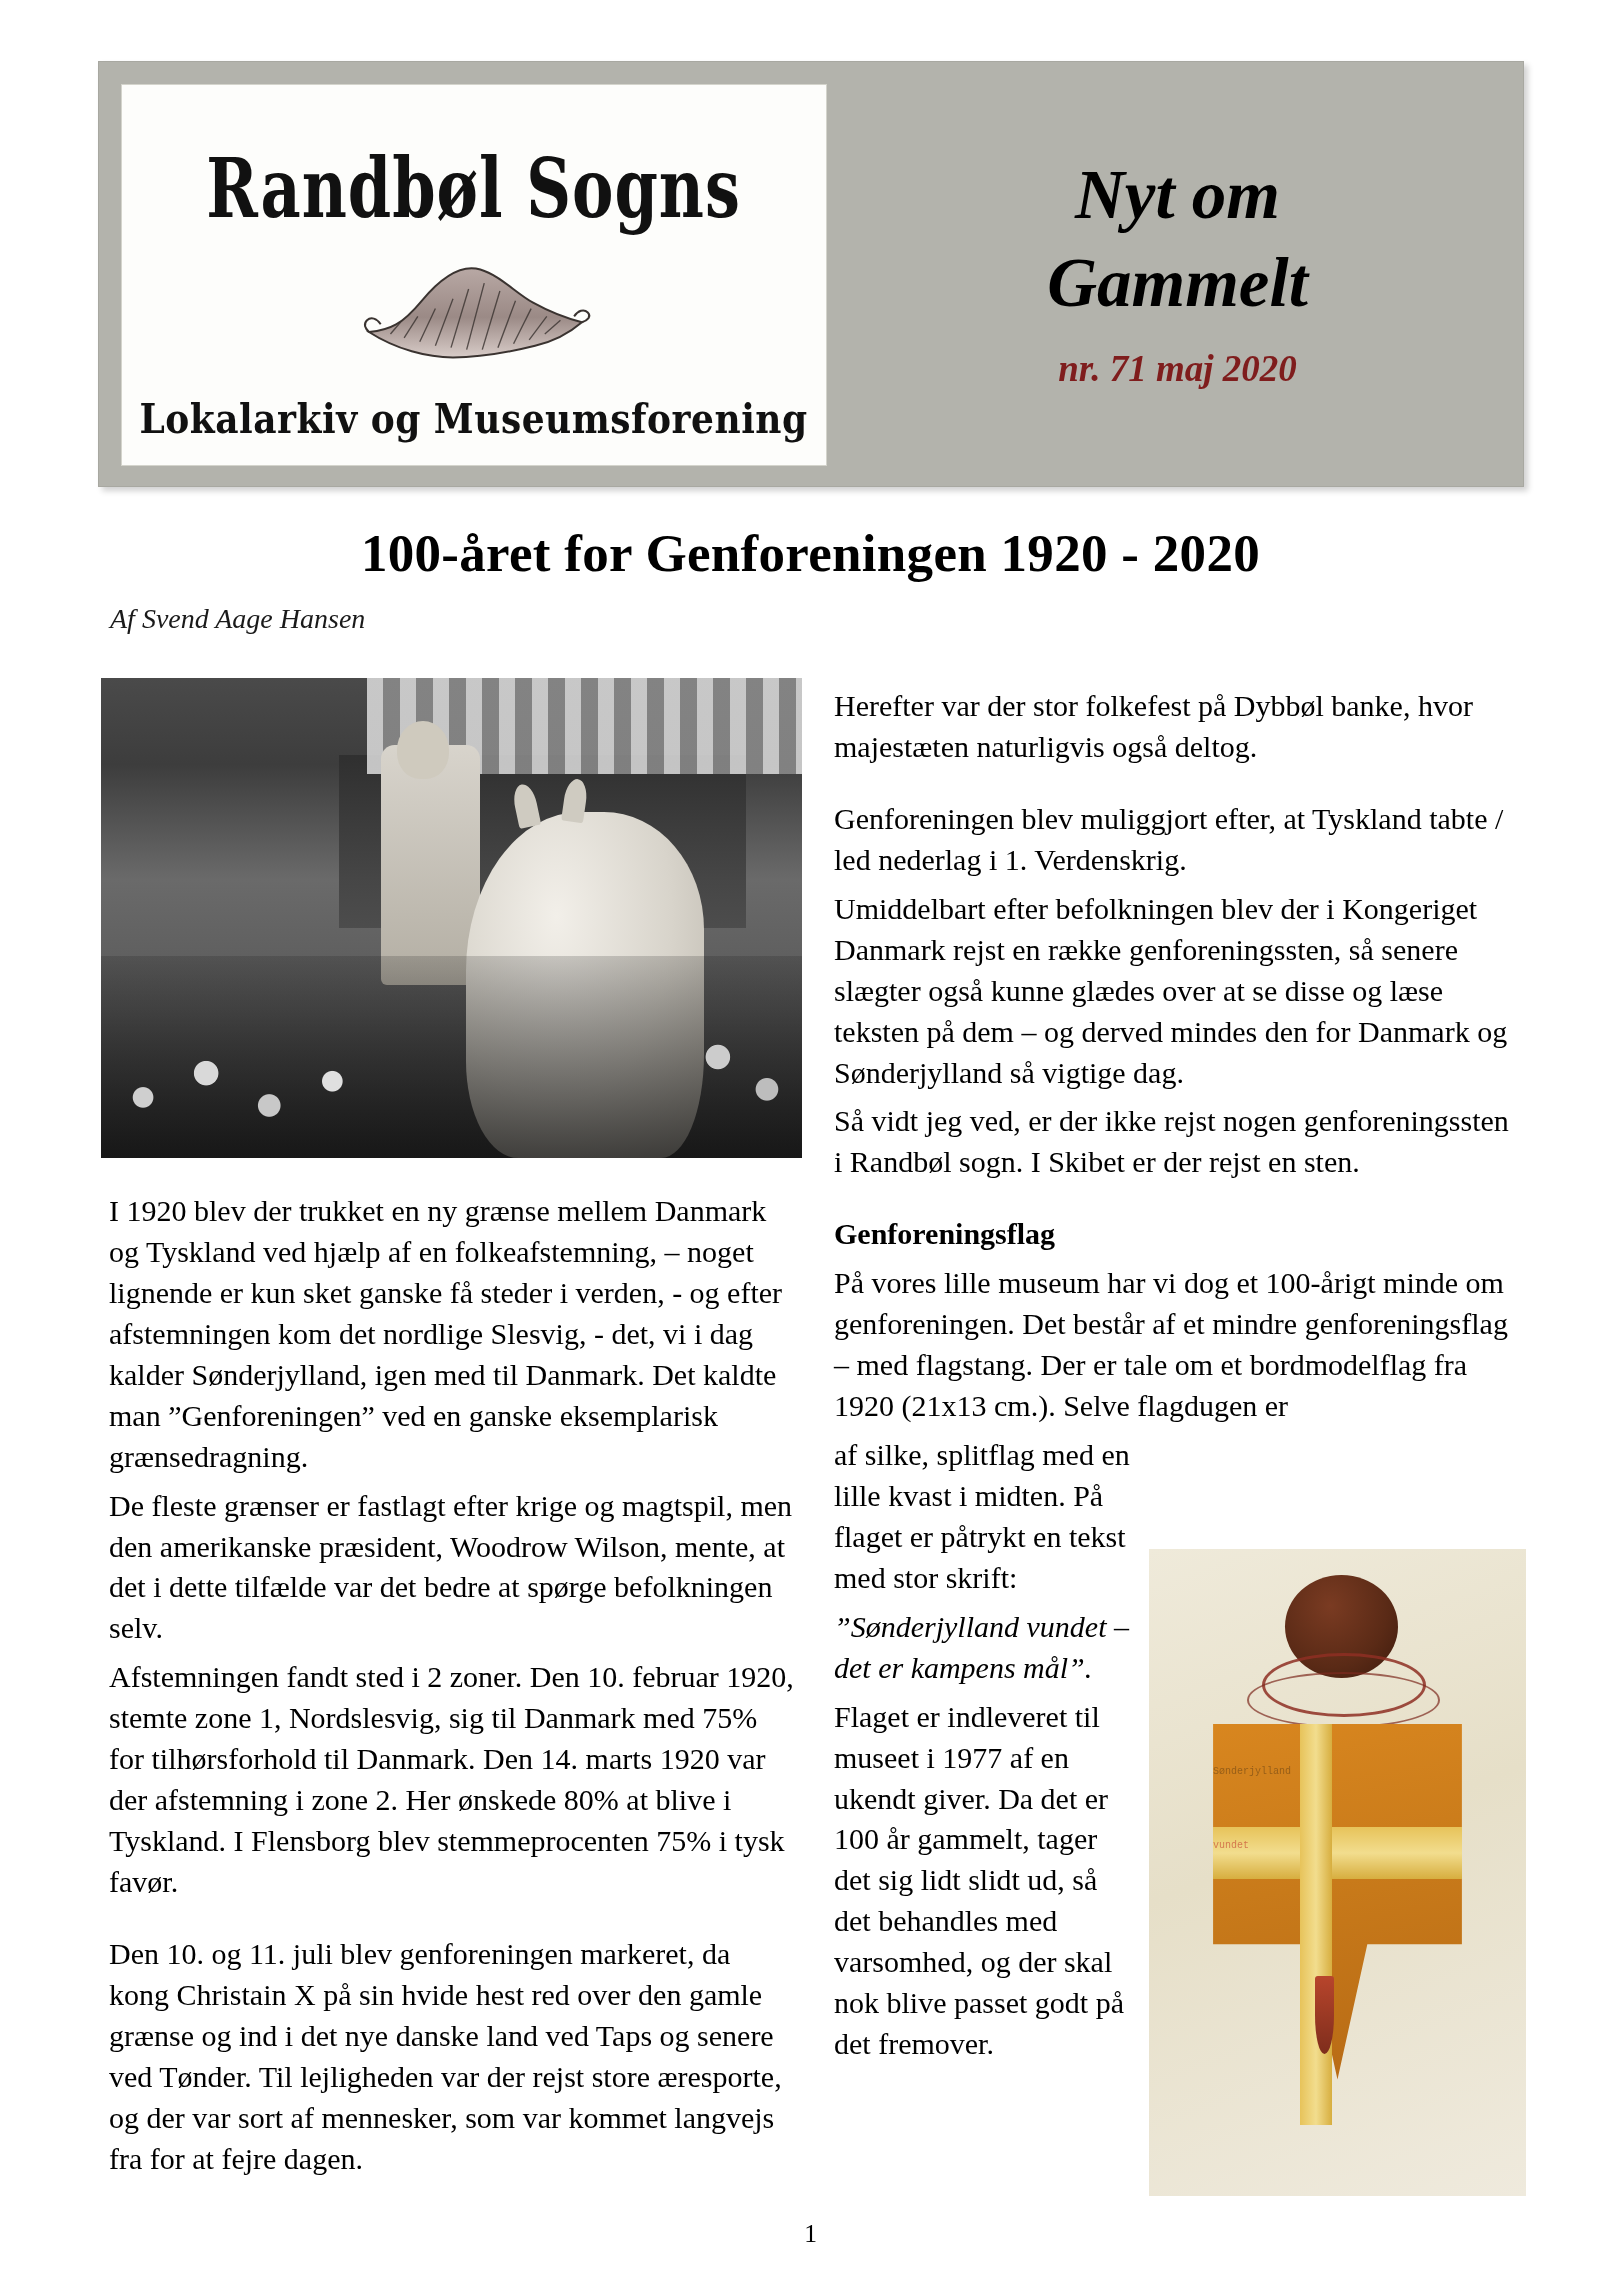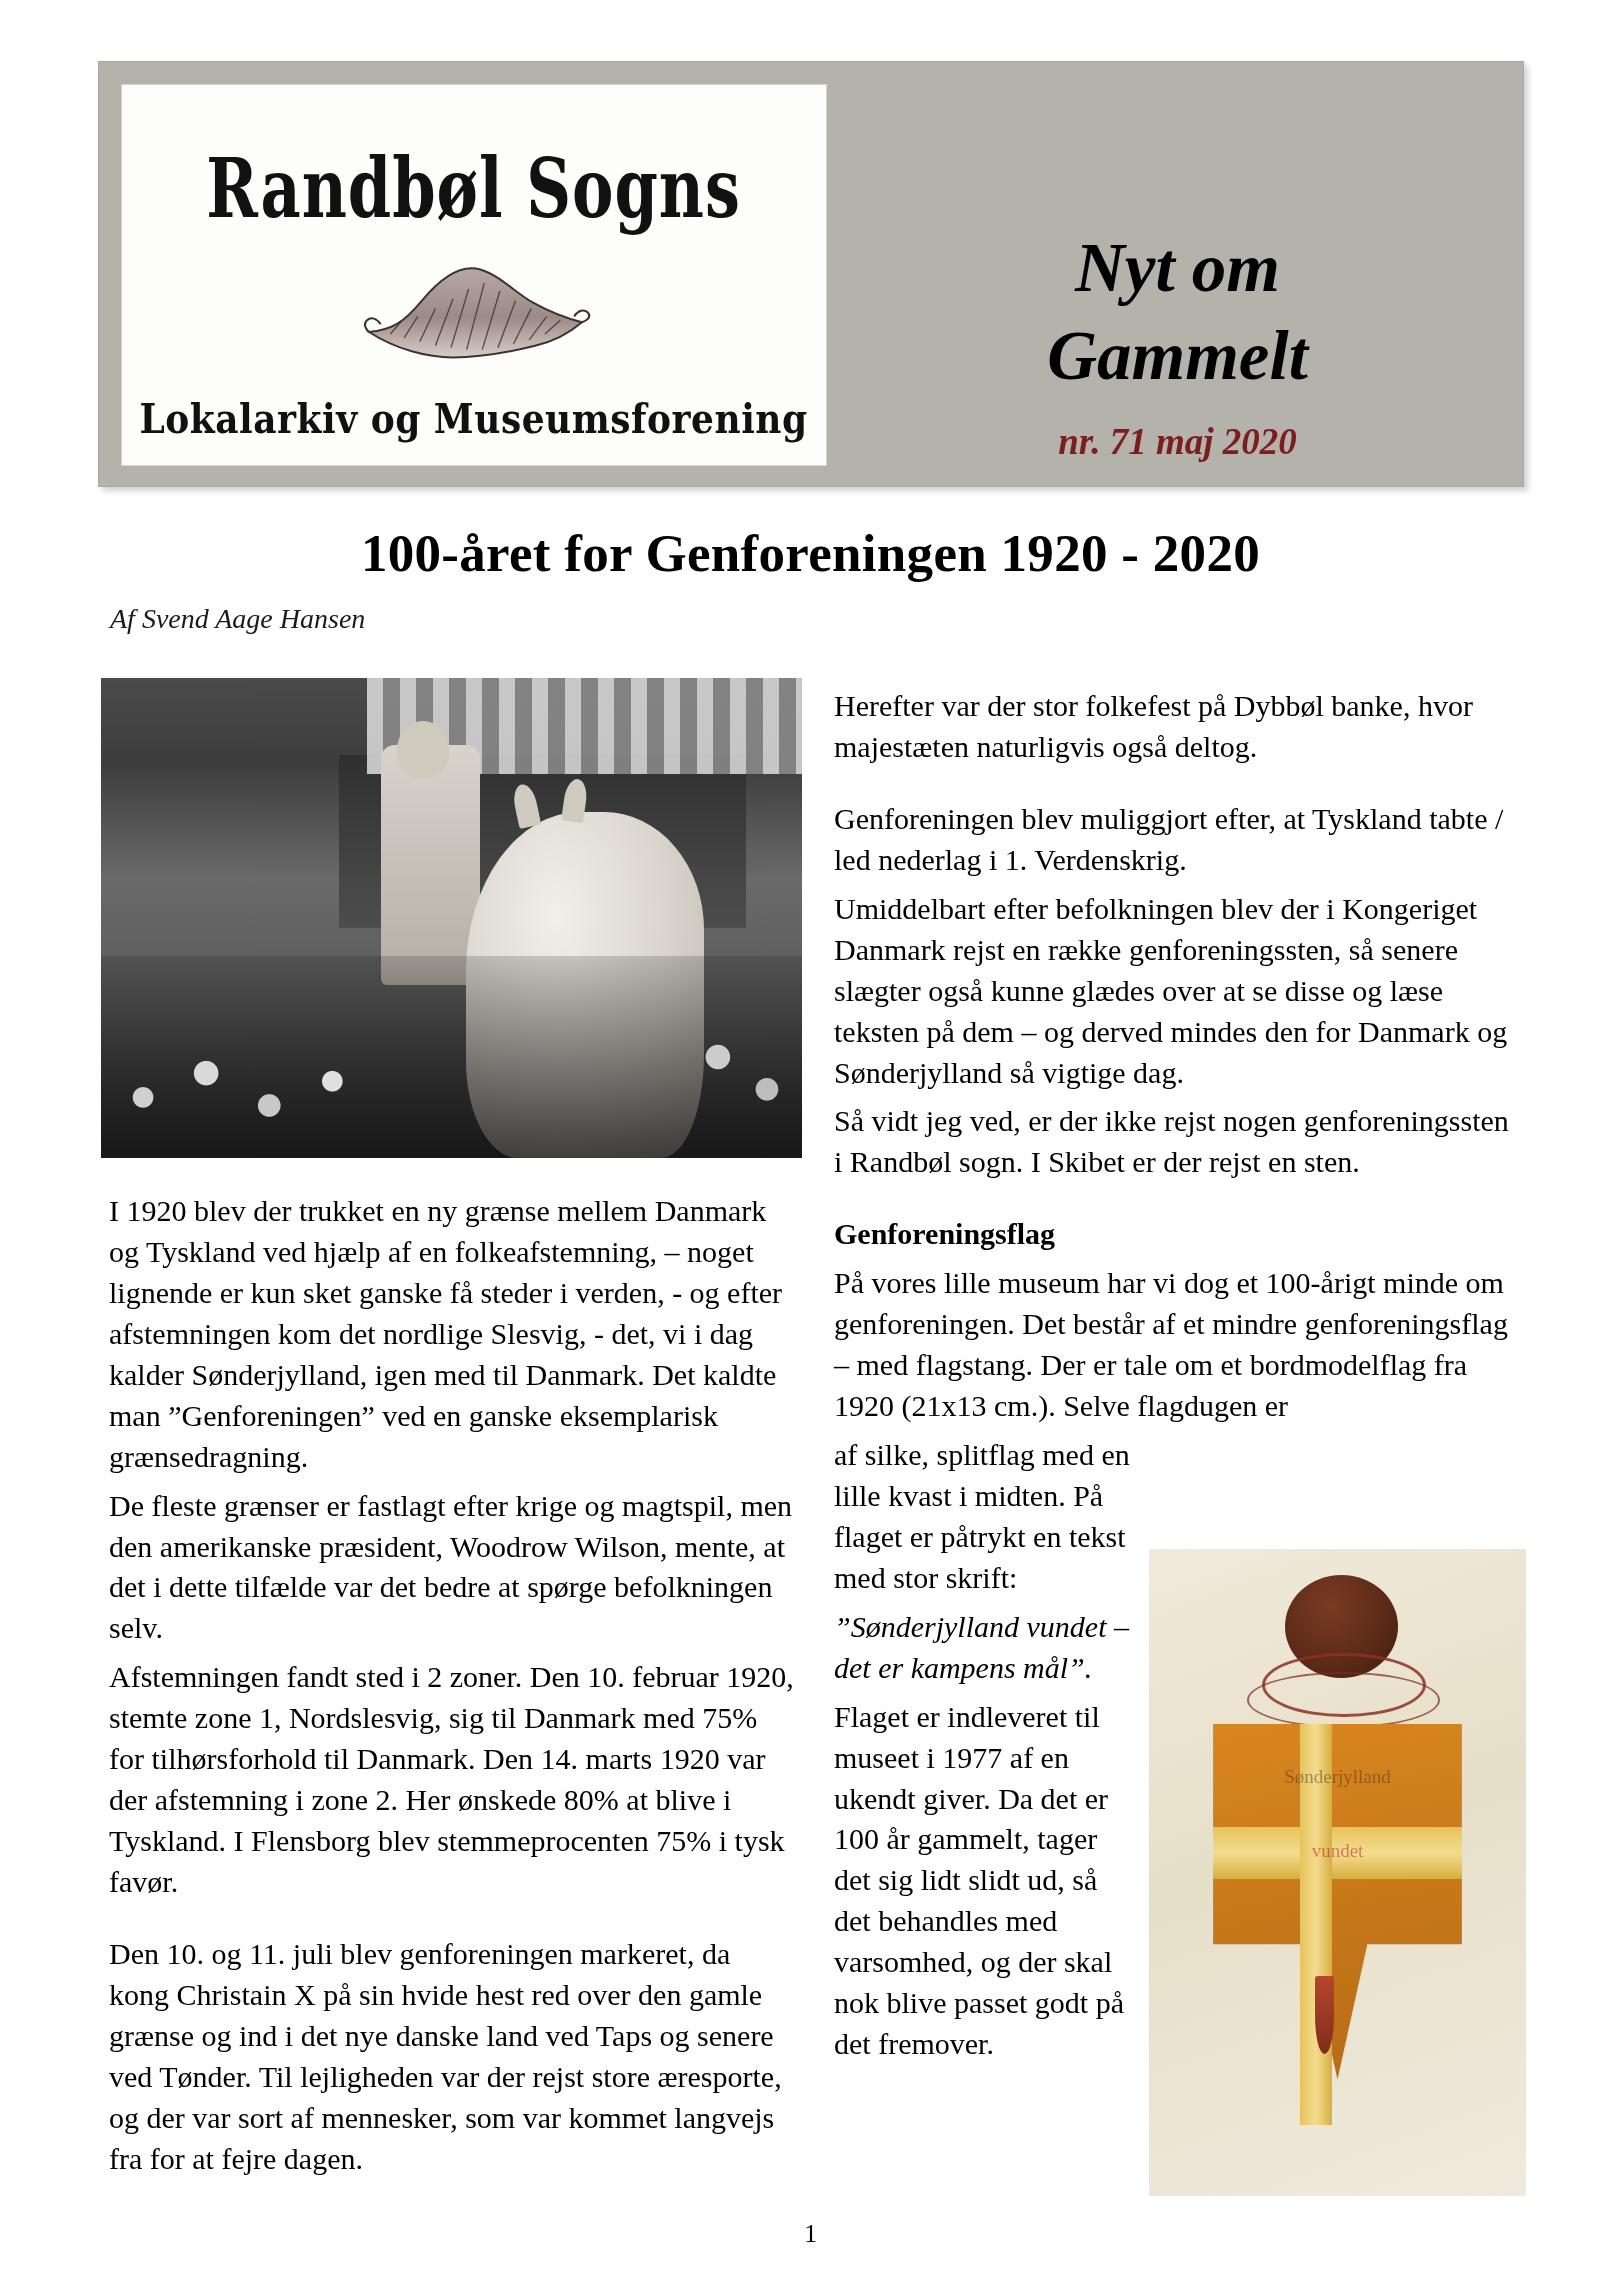--- a/index.html
+++ b/index.html
@@ -82,21 +82,21 @@
 
   .masthead-right {
     position: absolute;
     left: 745px;
     top: 15.7px;
     width: 667px;
     height: 392px;
     display: flex;
     flex-direction: column;
     align-items: center;
-    justify-content: flex-end;
+    justify-content: center;
     text-align: center;
   }
   .mast-line1, .mast-line2 {
     font-family: "Liberation Serif", serif;
     font-style: italic;
     font-weight: bold;
     font-size: 69px;
     line-height: 1.28;
     color: #000;
   }
@@ -264,23 +264,22 @@
   }
   .pf-tassel {
     position: absolute; left: 44%; top: 66%; width: 5%; height: 12%;
     background: linear-gradient(180deg,#b8452c,#7e2d1c);
     border-radius: 2.9px 2.9px 50% 50%;
   }
   .pf-text1, .pf-text2 {
     position: absolute;
     width: 66%;
     left: 17%;
-    text-align: center;
-    font-family: Liberation Serif, serif;
-    font-size: 19px;
+    font-family: Liberation Mono, monospace;
+    font-size: 10px;
     color: #5a3a12;
     opacity: .5;
   }
   .pf-text1 { top: 33.5%; }
   .pf-text2 { top: 45%; color: #b91c1c; }
 
   
   .page-number {
     position: absolute;
     left: 0;

